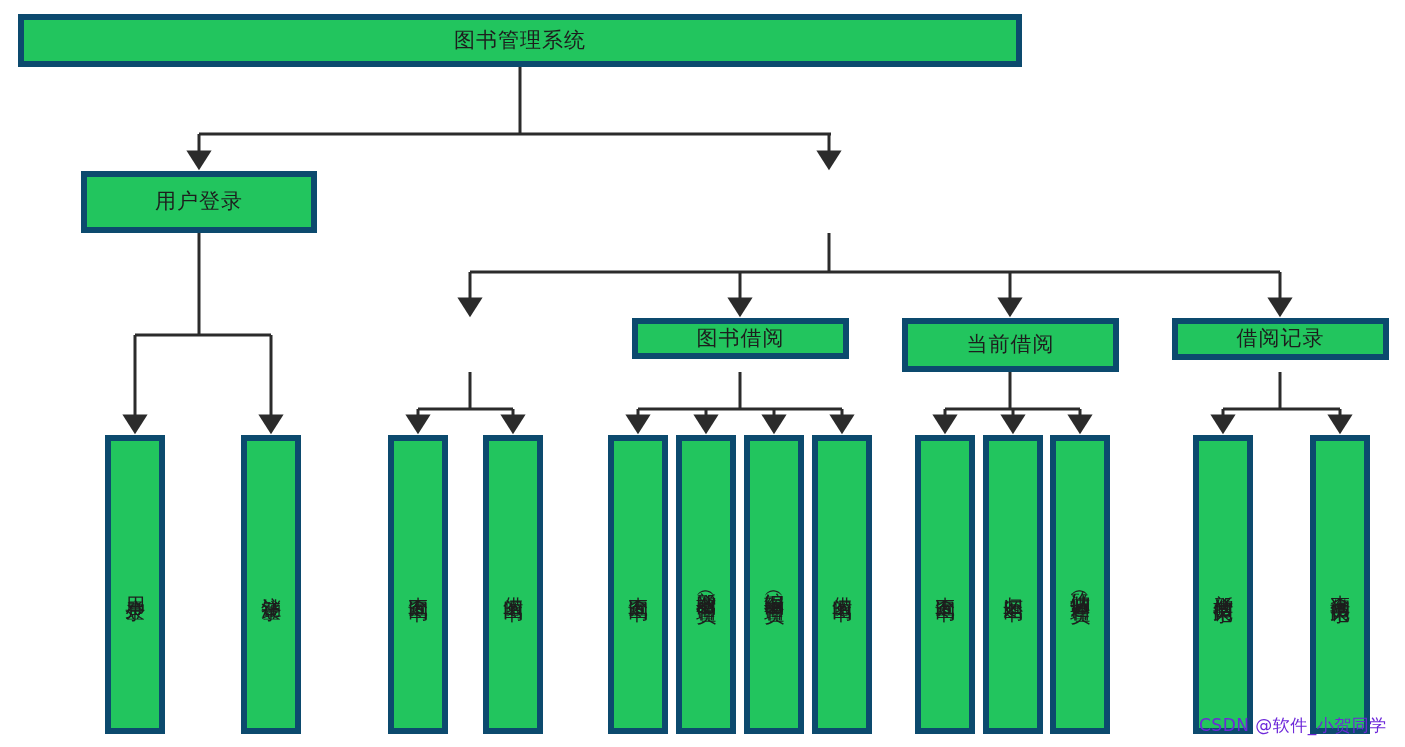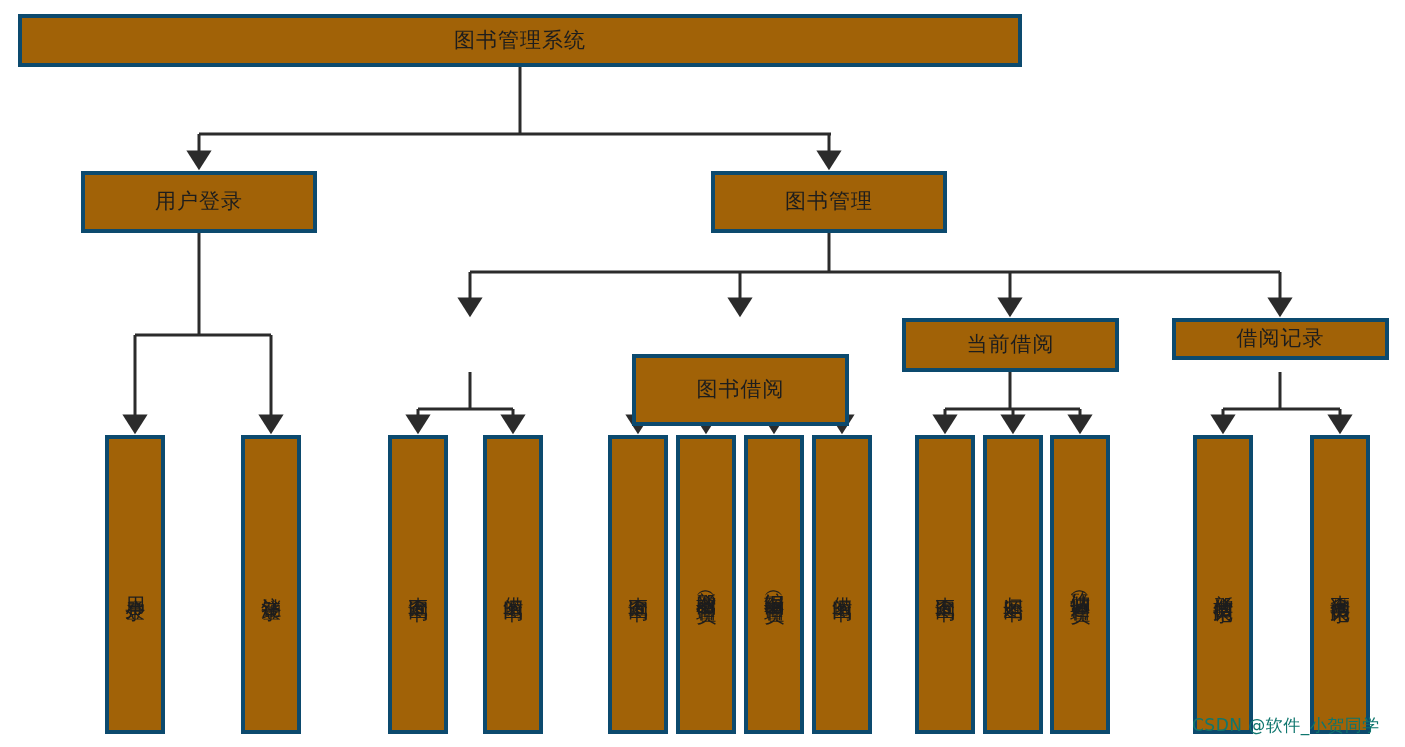--- a/index.html
+++ b/index.html
@@ -18,22 +18,22 @@
   svg.wires {
     position: absolute;
     left: 0; top: 0;
     width: 1405px;
     height: 747px;
     pointer-events: none;
   }
   .node {
     position: absolute;
     box-sizing: border-box;
-    border: 4px solid #0c4a6e;
-    background: #a16207;
+    border: 6px solid #0c4a6e;
+    background: #22c55e;
     display: flex;
     align-items: center;
     justify-content: center;
     color: #1d1d1d;
   }
   .node.horiz .label {
     font-size: 21px;
     line-height: 1.2;
     letter-spacing: 1px;
     white-space: nowrap;
@@ -49,25 +49,26 @@
     line-height: 1.28;
     letter-spacing: 2px;
     white-space: nowrap;
     text-align: center;
   }
   .node.vert.tall-text .label {
     font-size: 20px;
   }
   #watermark {
     position: absolute;
-    color: #0f766e;
+    color: #6d28d9;
     font-size: 17px;
     letter-spacing: 0.5px;
     white-space: nowrap;
     user-select: none;
+    margin-left: 7px;
   }
 </style>
 </head>
 <body>
 
 <div id="canvas">
 
   <svg class="wires" viewBox="0 0 1405 747" xmlns="http://www.w3.org/2000/svg">
     <defs>
       <marker id="arrow" markerWidth="9" markerHeight="9" refX="3.2" refY="4.2" orient="auto" markerUnits="strokeWidth">
@@ -118,25 +119,22 @@
     </g>
   </svg>
 
   <div class="node horiz" id="node-root" style="left:18px; top:14px; width:1004px; height:53px;">
     <span class="label">图书管理系统</span>
   </div>
 
   <div class="node horiz" style="left:81px; top:171px; width:236px; height:62px;">
     <span class="label">用户登录</span>
   </div>
-  <div class="node horiz" style="left:711px; top:171px; width:236px; height:62px;">
-    <span class="label">图书管理</span>
-  </div>
 
-  <div class="node horiz" style="left:632px; top:318px; width:217px; height:72px;margin-top:36px;">
+  <div class="node horiz" style="left:632px; top:318px; width:217px; height:41px;">
     <span class="label">图书借阅</span>
   </div>
   <div class="node horiz" style="left:902px; top:318px; width:217px; height:54px;">
     <span class="label">当前借阅</span>
   </div>
   <div class="node horiz" style="left:1172px; top:318px; width:217px; height:42px;">
     <span class="label">借阅记录</span>
   </div>
 
   <div class="node vert" style="left:105px; top:435px; width:60px; height:299px;">

